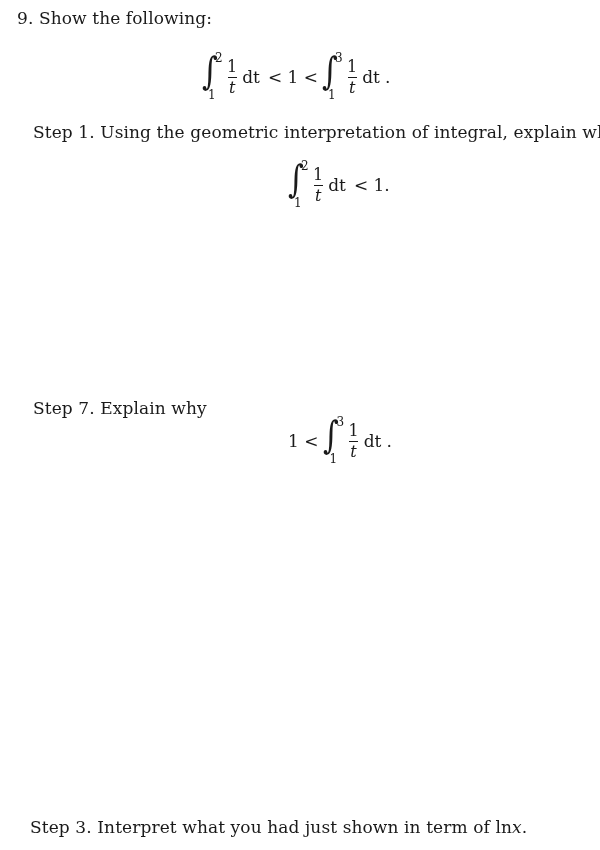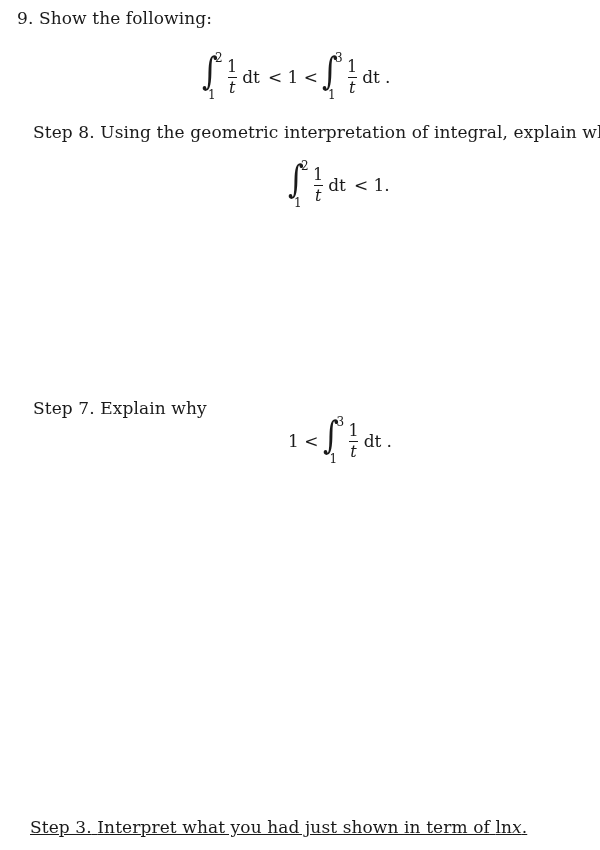--- a/index.html
+++ b/index.html
@@ -54,21 +54,21 @@
     <span class="num">1</span>
     <span class="bar"></span>
     <span class="den">t</span>
   </span>
   <span>dt</span>
   <span class="sp" style="width:5px"></span>
   <span>.</span>
 </div>
 
 <div class="abs text" style="left:33px; top:122px;">
-  <span>Step 8.</span>
+  <span>Step 1.</span>
   <span>Using the geometric interpretation of integral, explain why</span>
 </div>
 <div class="abs math" style="left:288px; top:162px;">
   <span class="integral">
     <span class="sign">∫</span>
     <span class="up">2</span>
     <span class="lo">1</span>
   </span>
   <span class="frac">
     <span class="num">1</span>
@@ -95,17 +95,17 @@
   <span class="frac">
     <span class="num">1</span>
     <span class="bar"></span>
     <span class="den">t</span>
   </span>
   <span>dt</span>
   <span class="sp" style="width:5px"></span>
   <span>.</span>
 </div>
 
-<div class="abs text" style="left:30px; top:817px;text-decoration:underline;">
+<div class="abs text" style="left:30px; top:817px;">
   <span>Step 3.</span>
   <span>Interpret what you had just shown in term of</span>
   <span>ln</span><span class="it">x</span><span>.</span>
 </div>
 
 </body></html>

